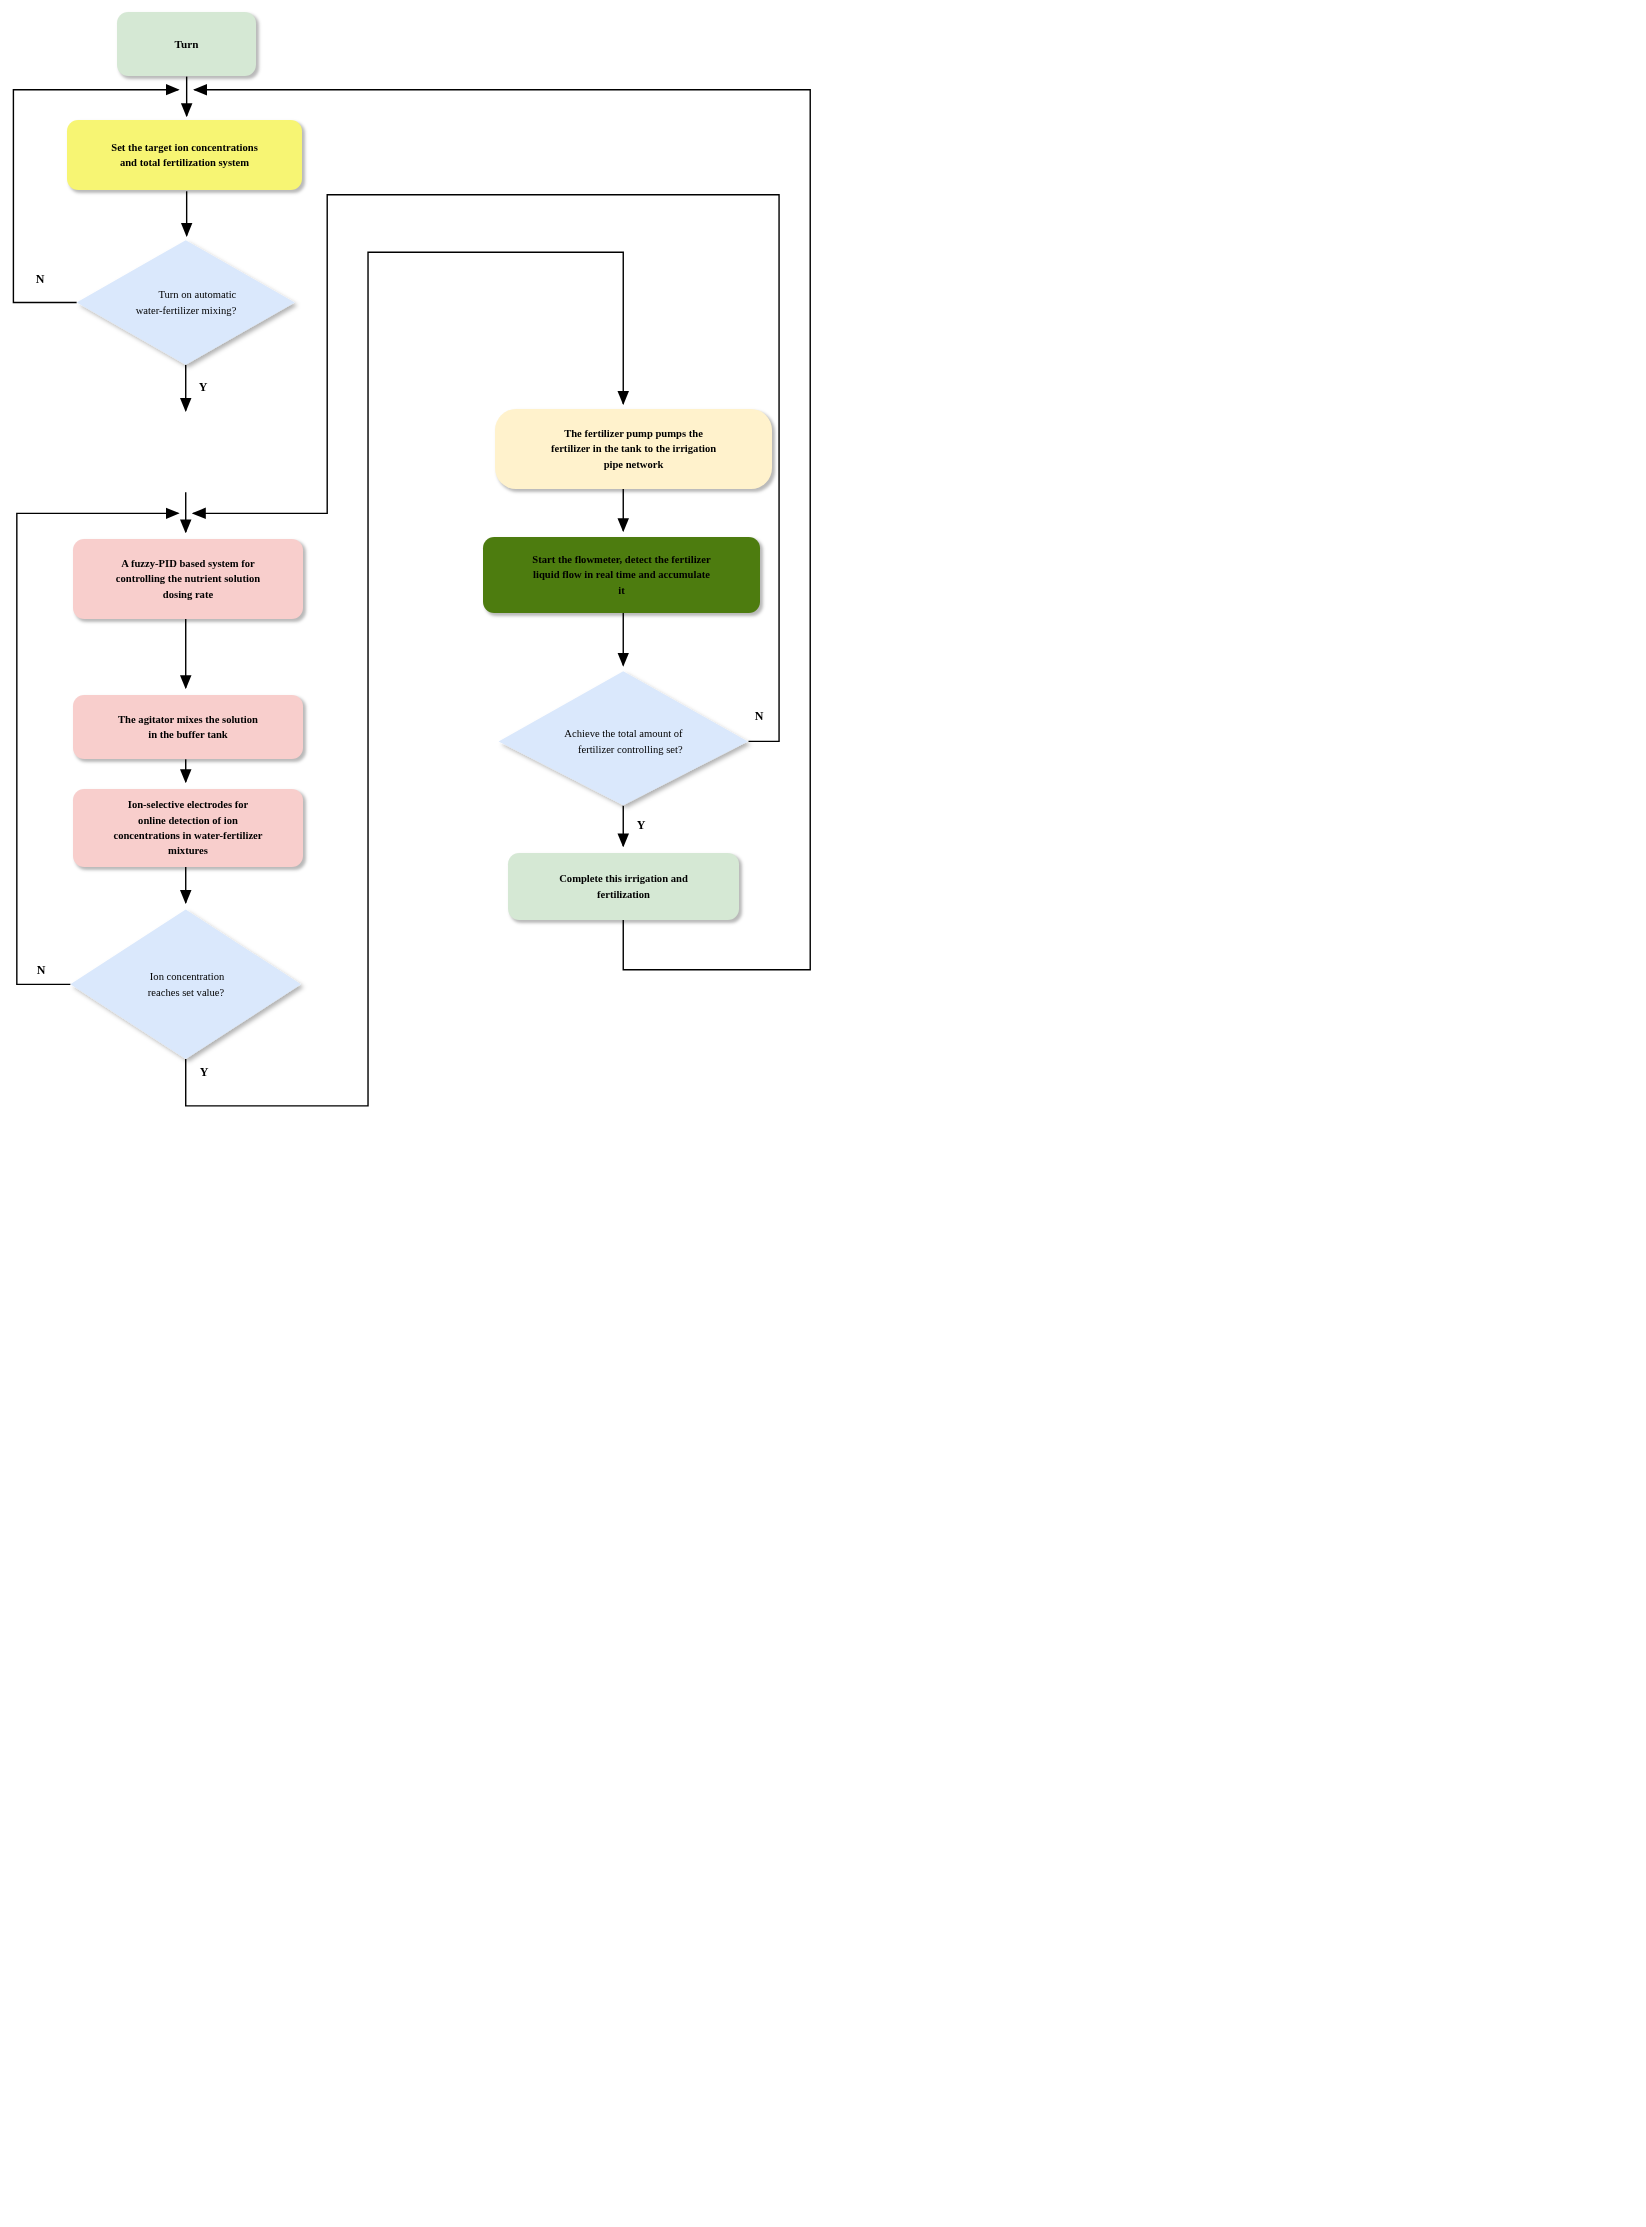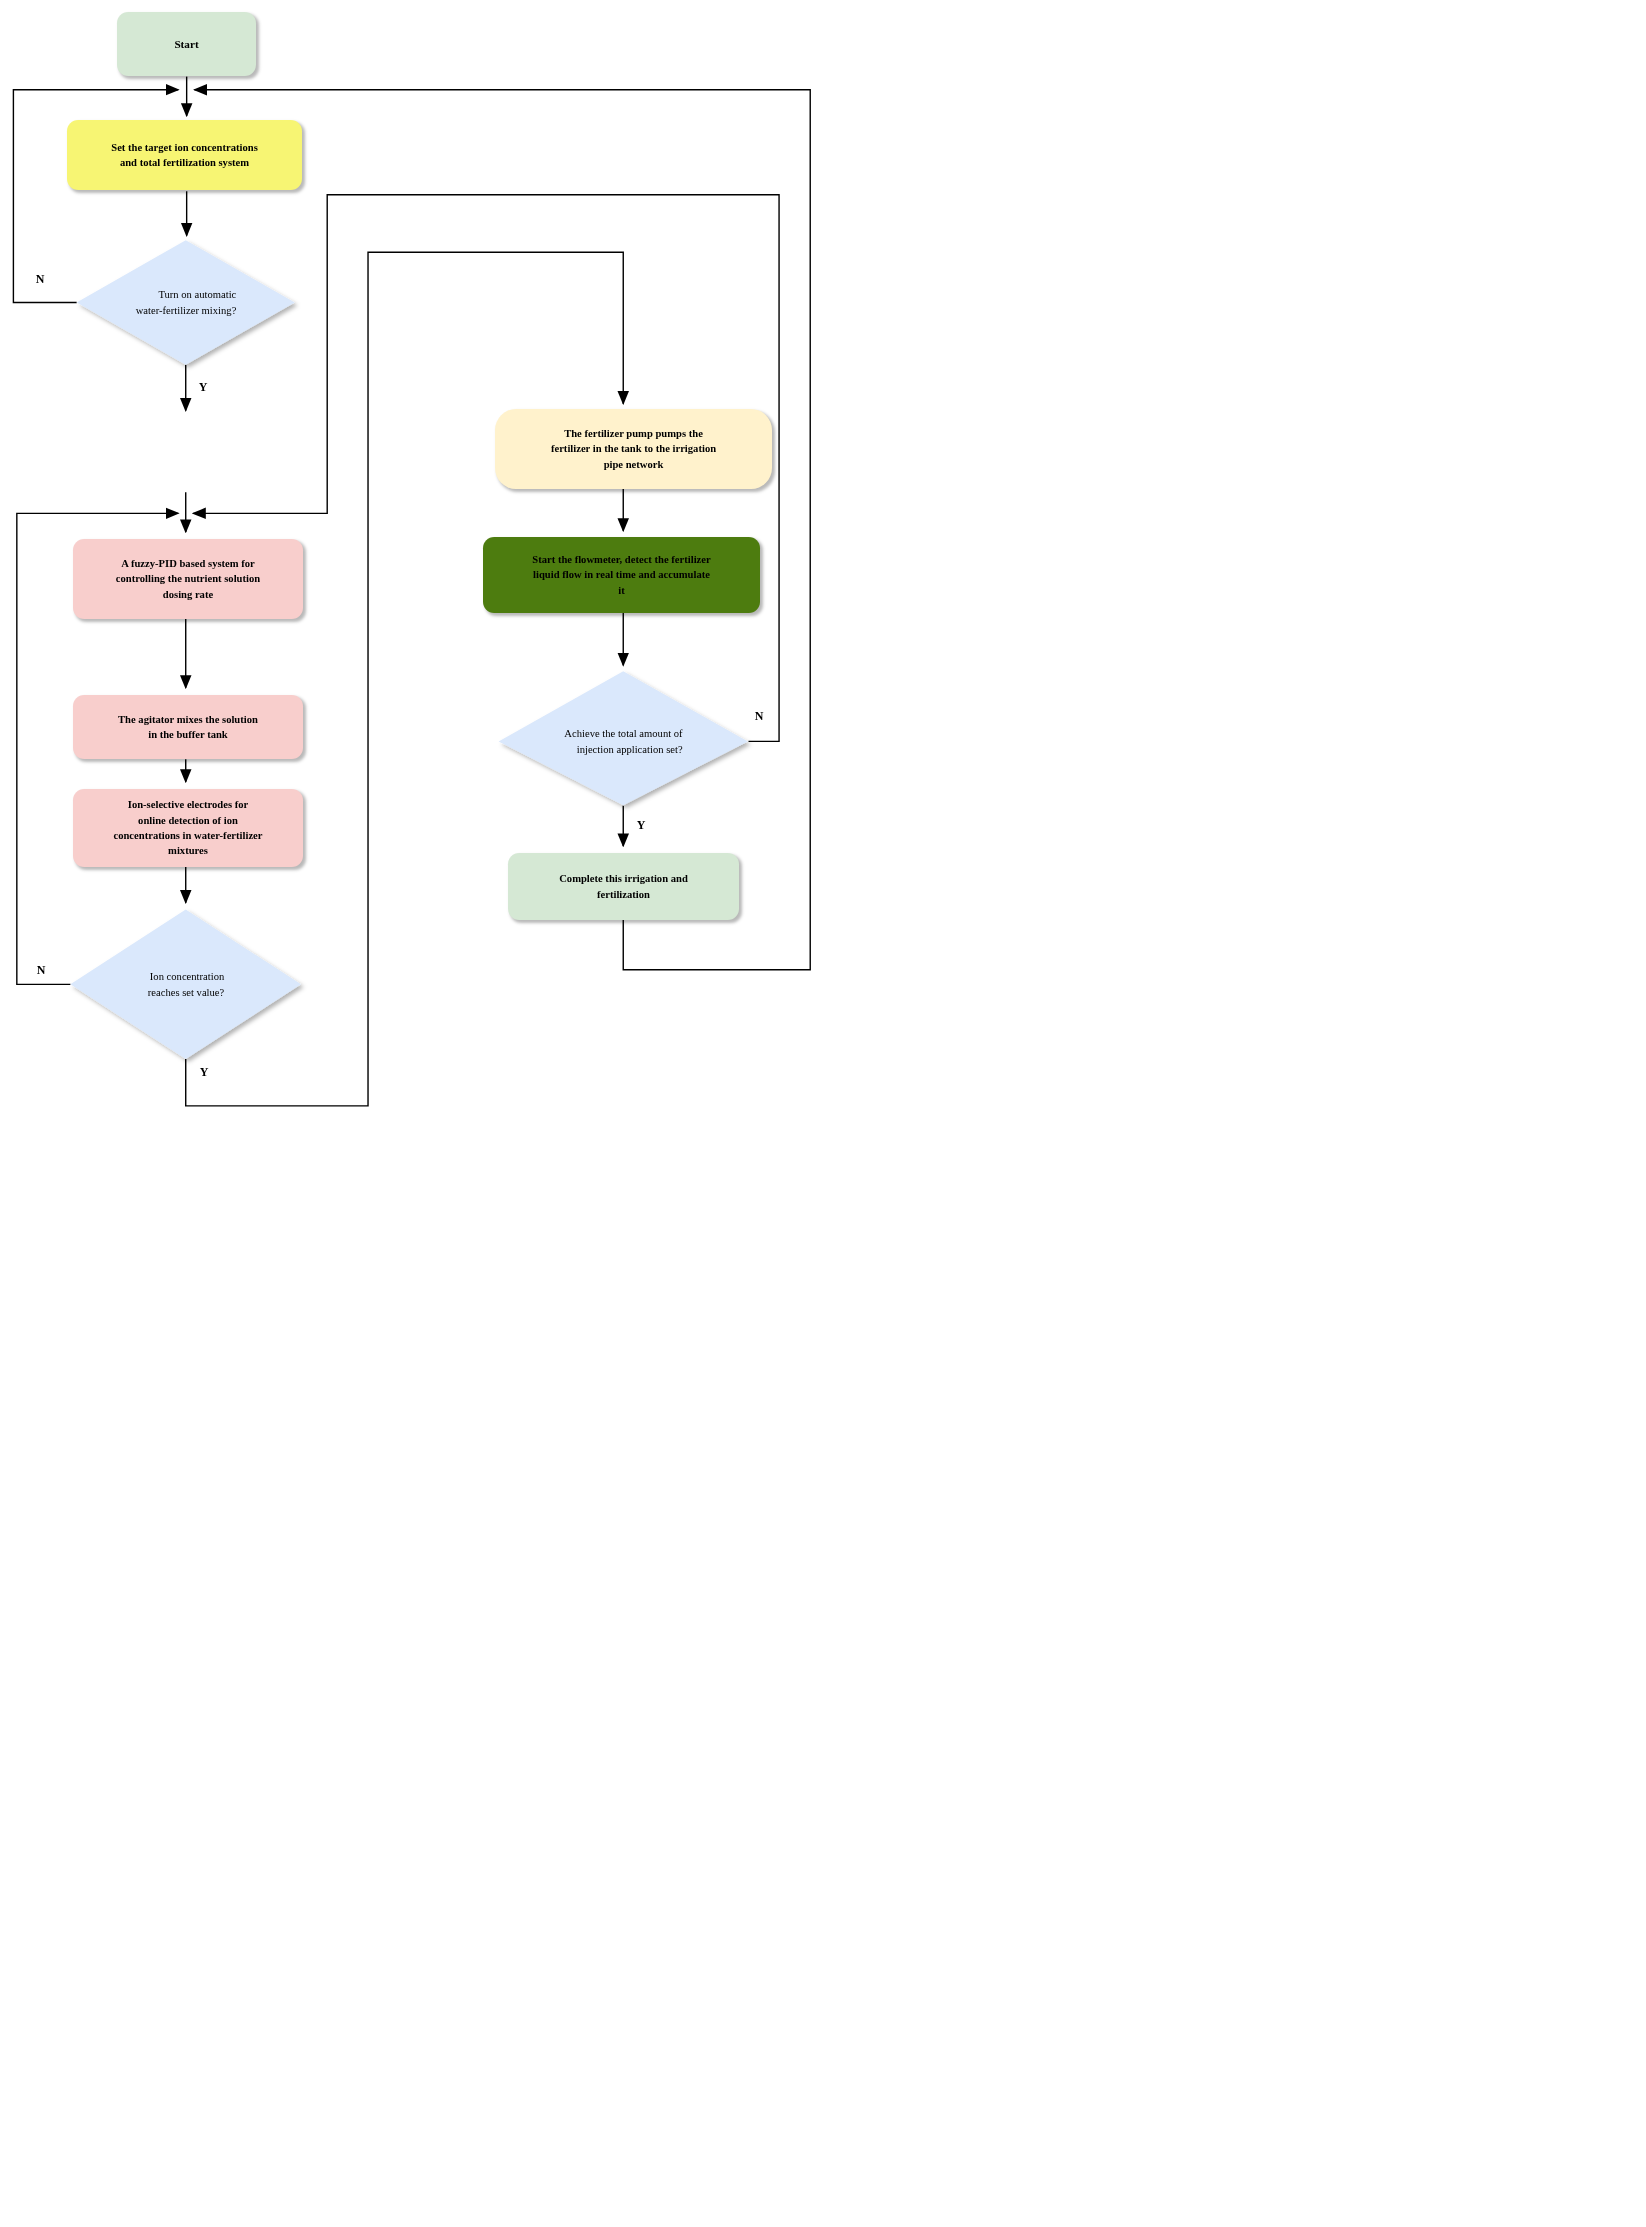--- a/index.html
+++ b/index.html
@@ -85,21 +85,21 @@
       <path d="M 2000 2587 V 2716" marker-end="url(#arr)"></path>
     </g>
 
     <g stroke="none" filter="url(#ds)">
       <polygon points="596,771 946,971 596,1171 246,971" fill="#dae8fc"></polygon>
       <polygon points="596,2920 966,3160 596,3400 226,3160" fill="#dae8fc"></polygon>
       <polygon points="2000,2155 2400,2380 2000,2585 1600,2380" fill="#dae8fc"></polygon>
     </g>
   </svg>
 
-  <div class="node terminator" style="left: 117px; top: 12px; width: 139px; height: 64px; background: rgb(213, 232, 212);">Start</div>
+  <div class="node terminator" style="left: 117px; top: 12px; width: 139px; height: 64px; background: rgb(213, 232, 212);">Turn</div>
 
   <div class="node" style="left: 67px; top: 120px; width: 235px; height: 70px; background: rgb(247, 245, 115);">Set the target ion concentrations
 and total fertilization system</div>
 
 
   <div class="node" style="left: 73px; top: 695px; width: 230px; height: 64px; background: rgb(248, 206, 204);">The agitator mixes the solution
 in the buffer tank</div>
 
   <div class="node" style="left: 73px; top: 539px; width: 230px; height: 80px; background: rgb(248, 206, 204);">A fuzzy-PID based system for
 controlling the nutrient solution
@@ -121,21 +121,21 @@
   <div class="node" style="left: 508px; top: 853px; width: 231px; height: 67px; background: rgb(213, 232, 212);">Complete this irrigation and
 fertilization</div>
 
   <div class="diamond-label" style="left:105px; top:281px; width:162px; height:44px;">Turn on automatic
 water-fertilizer mixing?</div>
 
   <div class="diamond-label" style="left:105px; top:963px; width:162px; height:44px;">Ion concentration
 reaches set value?</div>
 
   <div class="diamond-label" style="left:533px; top:720px; width:181px; height:44px;">Achieve the total amount of
-injection application set?</div>
+fertilizer controlling set?</div>
 
   <div class="edge-label" style="left:40px; top:279px;">N</div>
 
   <div class="edge-label" style="left:203px; top:387px;">Y</div>
 
   <div class="edge-label" style="left:41px; top:970px;">N</div>
 
   <div class="edge-label" style="left:204px; top:1072px;">Y</div>
 
   <div class="edge-label" style="left:759px; top:716px;">N</div>

